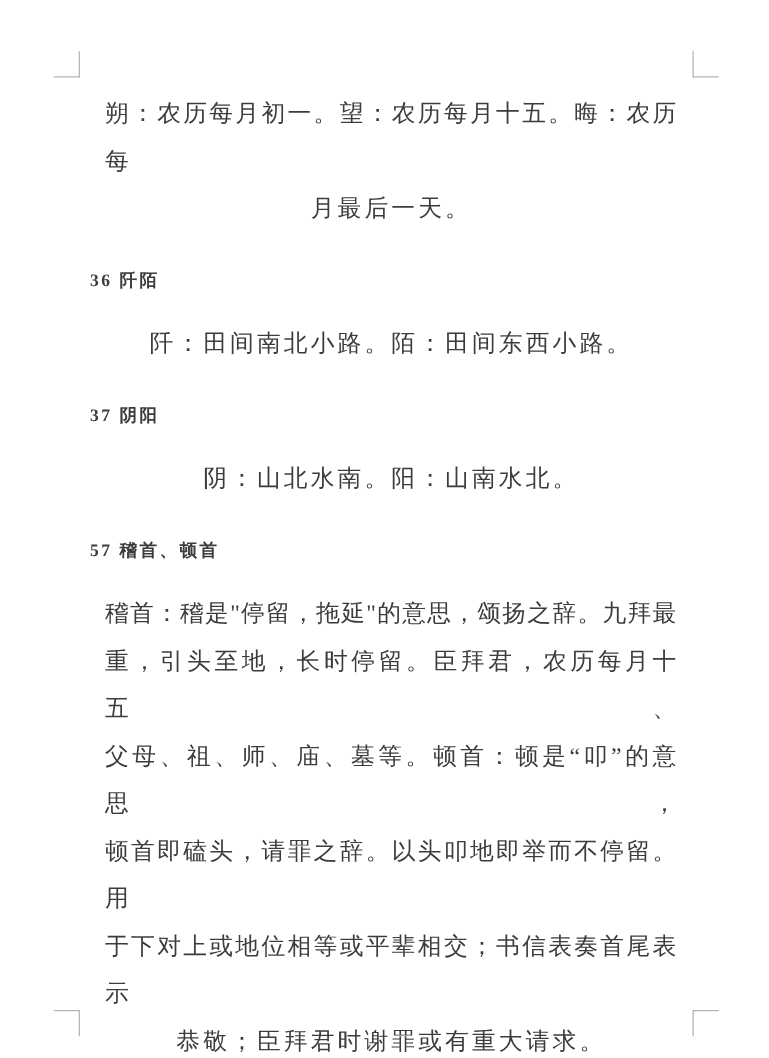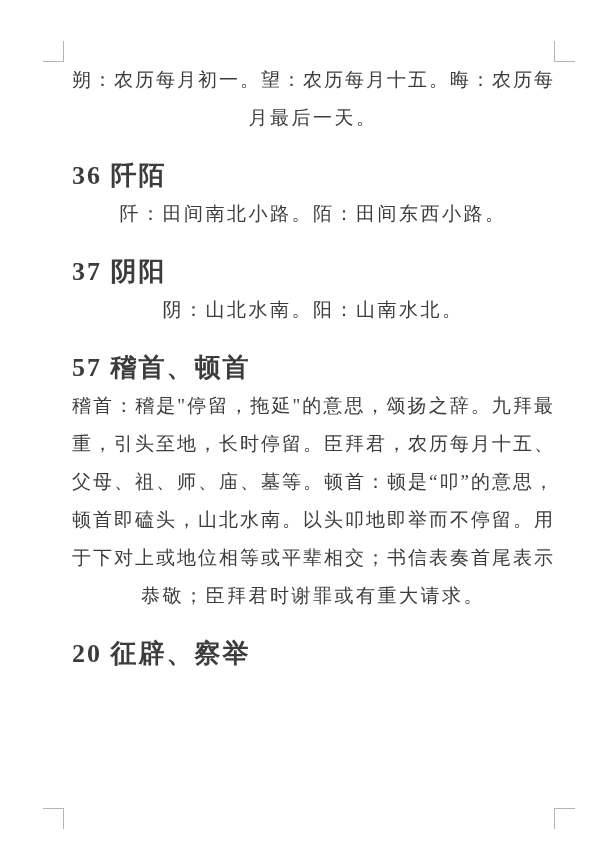--- a/index.html
+++ b/index.html
@@ -19,37 +19,37 @@
   .mark { position: absolute; width: 20px; height: 20px; }
   .mark.tl { left: 43px;  top: 41px;  border-right: 1px solid var(--mark-color,#b5b5b5); border-bottom: 1px solid var(--mark-color,#b5b5b5); }
   .mark.tr { left: 554px; top: 41px;  border-left:  1px solid var(--mark-color,#b5b5b5); border-bottom: 1px solid var(--mark-color,#b5b5b5); }
   .mark.bl { left: 43px;  top: 808px; border-right: 1px solid var(--mark-color,#b5b5b5); border-top:    1px solid var(--mark-color,#b5b5b5); }
   .mark.br { left: 554px; top: 808px; border-left:  1px solid var(--mark-color,#b5b5b5); border-top:    1px solid var(--mark-color,#b5b5b5); }
 
   .content {
     position: absolute;
     left: 72px; top: 61px; width: 482px;
   }
-  .paragraph { margin: 0; }
+  .paragraph { margin: 12px; }
   .line {
     font-size: 19px;
     line-height: 38px;
     letter-spacing: 1px;
     white-space: normal;
   }
   .line.full {
     text-align: justify;
     text-align-last: justify;
   }
   .line.lastline {
     letter-spacing: 2.5px;
     text-align: center;
   }
   .heading {
-    font-size: 26px;
+    font-size: 14px;
     line-height: 38px;
     font-weight: bold;
     letter-spacing: 2px;
     margin: 20px 0 0 0;
   }
 </style>
 </head>
 <body>
 
 <div class="page">
@@ -68,19 +68,19 @@
       </div>
       <div class="heading">37 阴阳</div>
       <div class="paragraph">
         <div class="line lastline">阴：山北水南。阳：山南水北。</div>
       </div>
       <div class="heading">57 稽首、顿首</div>
       <div class="paragraph">
         <div class="line full">稽首：稽是"停留，拖延"的意思，颂扬之辞。九拜最</div>
         <div class="line full">重，引头至地，长时停留。臣拜君，农历每月十五、</div>
         <div class="line full">父母、祖、师、庙、墓等。顿首：顿是“叩”的意思，</div>
-        <div class="line full">顿首即磕头，山北水南。以头叩地即举而不停留。用</div>
+        <div class="line full">顿首即磕头，请罪之辞。以头叩地即举而不停留。用</div>
         <div class="line full">于下对上或地位相等或平辈相交；书信表奏首尾表示</div>
         <div class="line lastline">恭敬；臣拜君时谢罪或有重大请求。</div>
       </div>
       <div class="heading">20 征辟、察举</div>
     </div>
 </div>
 
 </body></html>

